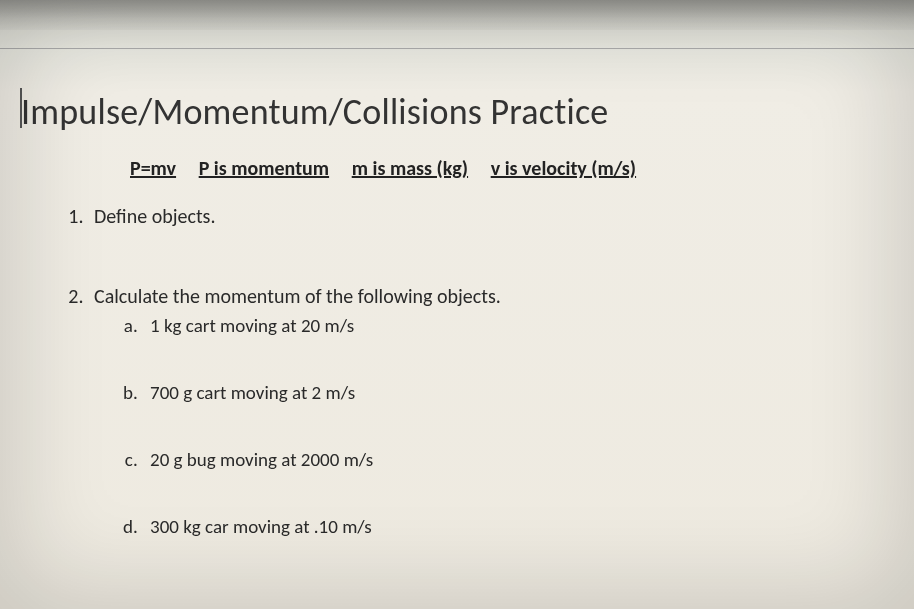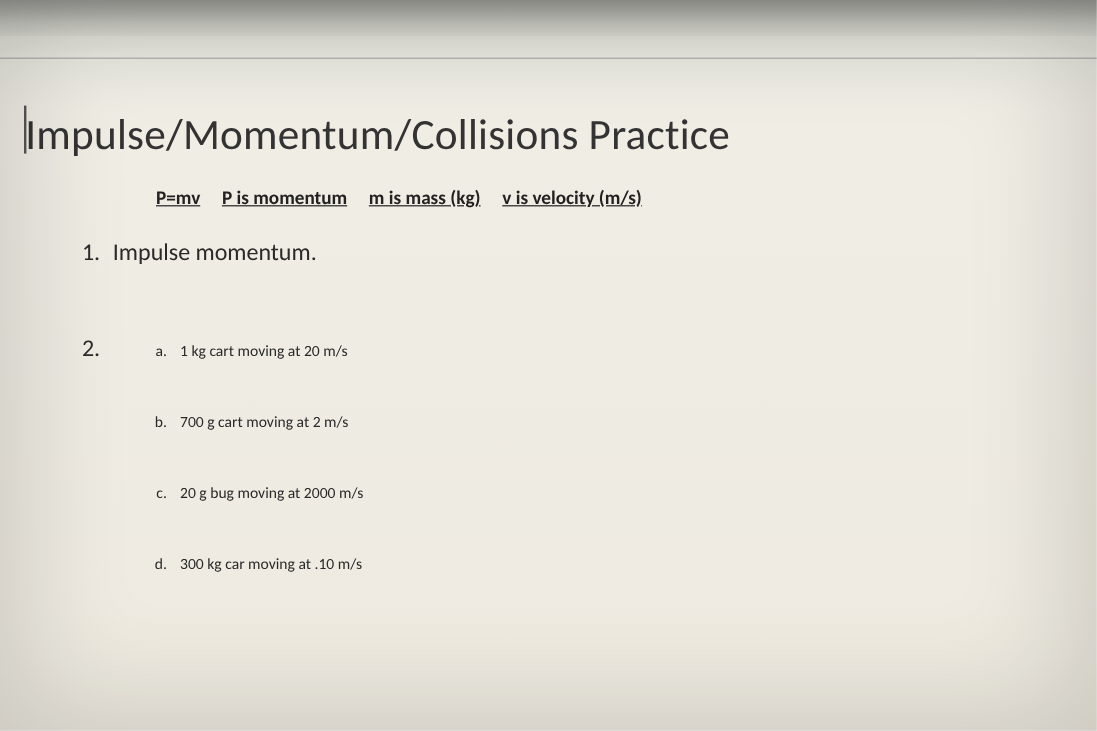--- a/index.html
+++ b/index.html
@@ -46,21 +46,21 @@
     }
     .title {
       font-size: 36px;
       font-weight: 400;
       color: #333;
       letter-spacing: 0.2px;
     }
     .formula-row {
       margin-top: 22px;
       padding-left: 110px;
-      font-size: 16px;
+      font-size: 20px;
       font-weight: 700;
       color: #222;
     }
     .formula-row span {
       text-decoration: underline;
       display: inline-block;
     }
     .ol-main {
       list-style: decimal;
       margin-top: 24px;
@@ -72,21 +72,21 @@
       margin-bottom: 56px;
       padding-left: 6px;
     }
     .ol-main > li:nth-child(2) {
       margin-bottom: 0;
     }
     .ol-sub {
       list-style: lower-alpha;
       padding-left: 48px;
       margin-top: 6px;
-      font-size: 13px;
+      font-size: 19px;
     }
     .ol-sub > li {
       margin-bottom: 44px;
       padding-left: 8px;
     }
     .ol-sub > li:last-child {
       margin-bottom: 14px;
     }
     .vignette {
       position: absolute;
@@ -108,23 +108,24 @@
 
   <div class="formula-row">
     <span>P=mv</span>&nbsp;&nbsp;&nbsp;&nbsp;
     <span>P is momentum</span>&nbsp;&nbsp;&nbsp;&nbsp;
     <span>m is mass (kg)</span>&nbsp;&nbsp;&nbsp;&nbsp;
     <span>v is velocity (m/s)</span>
   </div>
 
   <ol class="ol-main">
     <li>
-      <span>Impulse momentum.</span>
+      <span>Define objects.</span>
     </li>
     <li>
+      <span>Calculate the momentum of the following objects.</span>
       <ol class="ol-sub">
         <li><span>1 kg cart moving at 20 m/s</span></li>
         <li><span>700 g cart moving at 2 m/s</span></li>
         <li><span>20 g bug moving at 2000 m/s</span></li>
         <li><span>300 kg car moving at .10 m/s</span></li>
       </ol>
     </li>
   </ol>
 </div>
 

